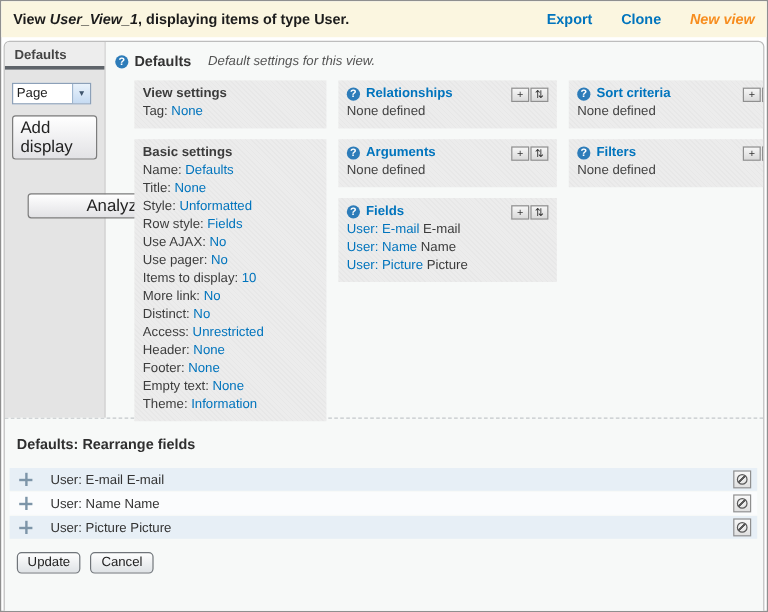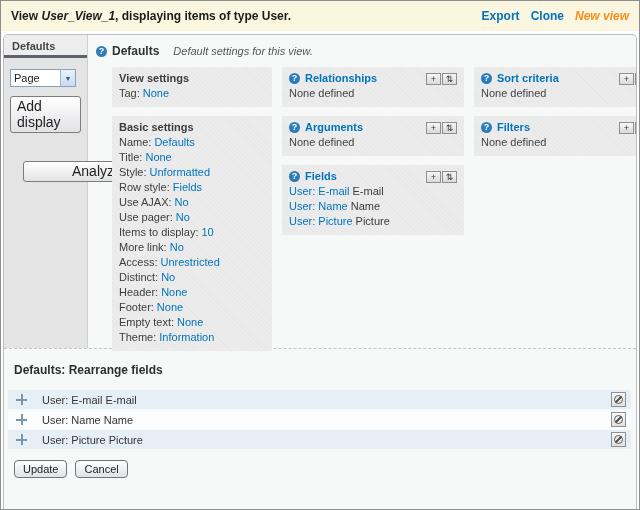--- a/index.html
+++ b/index.html
@@ -15,21 +15,21 @@
   }
   a { color:#0074bd; text-decoration:none; cursor:pointer; }
 
   
   .topbar {
     height:30px; background:#fbf6e0; display:flex; align-items:center;
     padding:0 10px;
   }
   .page-title { font-size:12px; font-weight:bold; color:#1c1c1c; flex:1; white-space:nowrap; }
   .page-title .vname { font-style:italic; }
-  .toplinks { display:flex; gap:11px; }
+  .toplinks { display:flex; gap:24px; }
   .toplinks a { font-size:12px; font-weight:bold; }
   .toplinks a.newview { color:#f78d1e; font-style:italic; }
 
   
   .container {
     margin:3px 2px 0 2px; height:503px;
     border:1px solid #bdbdbd; border-radius:5px 5px 0 0;
     background:#f7f9f8; overflow:hidden;
   }
   .top-section { display:flex; height:314px; border-bottom:1px dashed #c3c7ca; }
@@ -169,22 +169,22 @@
             <div class="box">
               <div class="bx-title">Basic settings</div>
               <div class="row"><span class="lbl">Name:</span><a class="val">Defaults</a></div>
               <div class="row"><span class="lbl">Title:</span><a class="val">None</a></div>
               <div class="row"><span class="lbl">Style:</span><a class="val">Unformatted</a></div>
               <div class="row"><span class="lbl">Row style:</span><a class="val">Fields</a></div>
               <div class="row"><span class="lbl">Use AJAX:</span><a class="val">No</a></div>
               <div class="row"><span class="lbl">Use pager:</span><a class="val">No</a></div>
               <div class="row"><span class="lbl">Items to display:</span><a class="val">10</a></div>
               <div class="row"><span class="lbl">More link:</span><a class="val">No</a></div>
+              <div class="row"><span class="lbl">Distinct:</span><a class="val">No</a></div>
               <div class="row"><span class="lbl">Access:</span><a class="val">Unrestricted</a></div>
-              <div class="row"><span class="lbl">Distinct:</span><a class="val">No</a></div>
               <div class="row"><span class="lbl">Header:</span><a class="val">None</a></div>
               <div class="row"><span class="lbl">Footer:</span><a class="val">None</a></div>
               <div class="row"><span class="lbl">Empty text:</span><a class="val">None</a></div>
               <div class="row"><span class="lbl">Theme:</span><a class="val">Information</a></div>
             </div>
           </div>
 
           <div class="col2">
             <div class="box">
               <div class="bx-linkrow">

